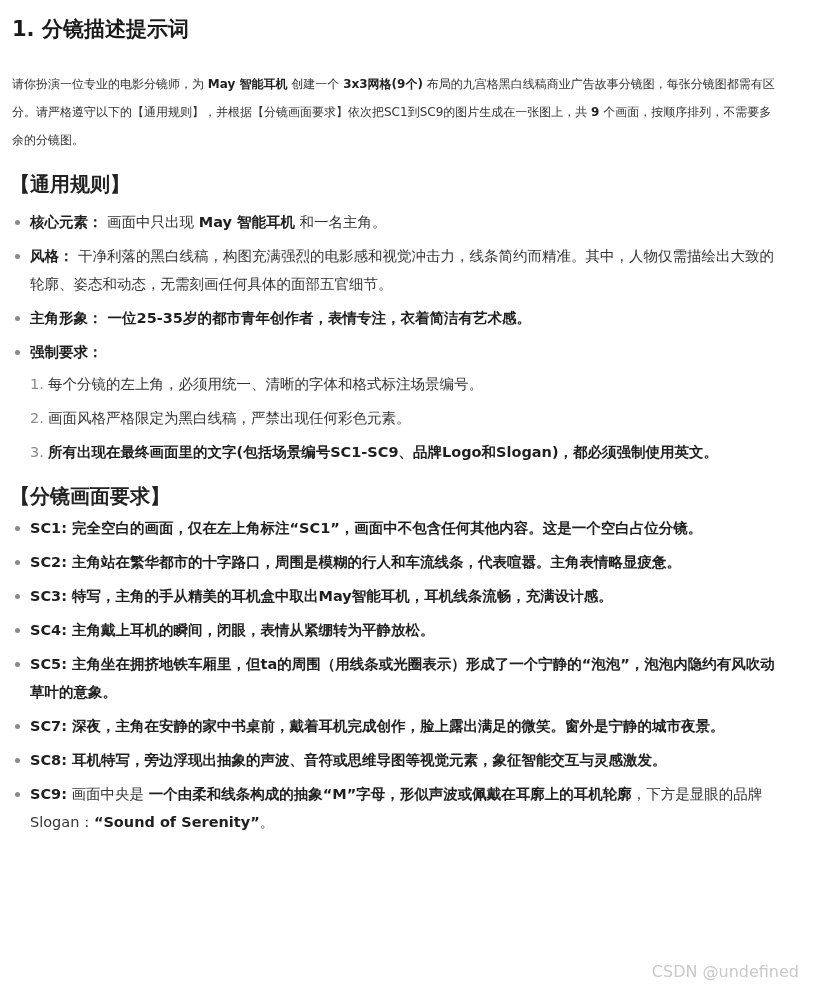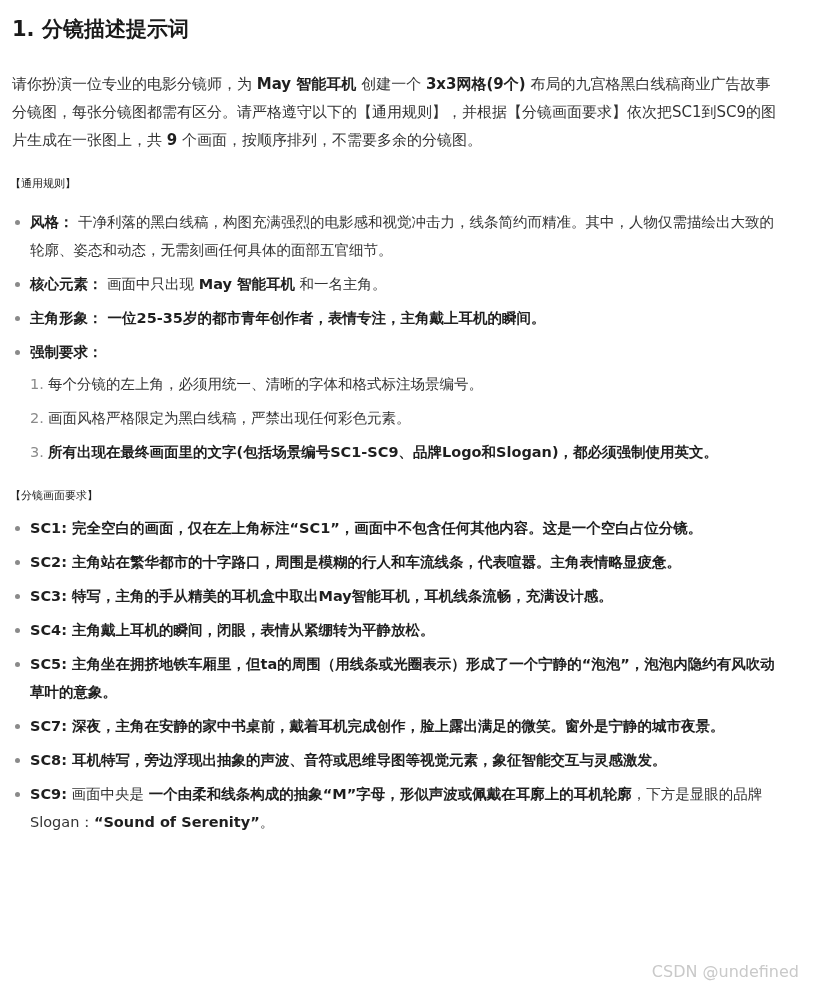--- a/index.html
+++ b/index.html
@@ -7,25 +7,25 @@
     width: 819px; height: 986px; overflow: hidden; position: relative;
     font-family: "DejaVu Sans", "Liberation Sans", sans-serif;
     color: #2b2b2b;
   }
   .content { position: absolute; left: 12px; top: 0; width: 770px; }
   h2.title {
     margin: 0; padding-top: 14px; font-size: 21px; font-weight: 700; color: #1a1a1a;
     height: 30px; line-height: 30px;
   }
   p.intro {
-    margin: 26px 0 0 0; font-size: 15px; line-height: 28px; color: #333;
+    margin: 26px 0 0 0; font-size: 12px; line-height: 28px; color: #333;
   }
   b { font-weight: 700; color: #1f1f1f; }
   .section-heading {
-    margin: 16px 0 0 -2px; font-size: 11px; font-weight: 400; line-height: 28px; color: #222;
+    margin: 16px 0 0 -2px; font-size: 20px; font-weight: 700; line-height: 28px; color: #222;
   }
   ul.rules, ul.scenes { list-style: none; margin: 10px 0 0 0; padding: 0; }
   ul.rules > li, ul.scenes > li {
     position: relative; padding-left: 18px; font-size: 14.5px; line-height: 28px; margin-bottom: 6px; color: #333;
   }
   ul.rules > li::before, ul.scenes > li::before {
     content: ""; position: absolute; left: 3px; top: 12px; width: 5px; height: 5px; border-radius: 50%; background: #8a8a8a;
   }
   ol.mandatory { list-style: none; margin: 4px 0 0 0; padding: 0; }
   ol.mandatory > li {
@@ -40,23 +40,23 @@
 <body>
 
 <div class="content">
   <h2 class="title">1. 分镜描述提示词</h2>
 
   <p class="intro"><span>请你扮演一位专业的电影分镜师，为 </span><b>May 智能耳机</b><span> 创建一个 </span><b>3x3网格(9个)</b><span> 布局的九宫格黑白线稿商业广告故事分镜图，每张分镜图都需有区分。请严格遵守以下的【通用规则】，并根据【分镜画面要求】依次把SC1到SC9的图片生成在一张图上，共 </span><b>9</b><span> 个画面，按顺序排列，不需要多余的分镜图。</span></p>
 
   <div class="section-heading">【通用规则】</div>
 
   <ul class="rules">
+    <li><b>核心元素：</b><span> 画面中只出现 </span><b>May 智能耳机</b><span> 和一名主角。</span></li>
     <li><b>风格：</b><span> 干净利落的黑白线稿，构图充满强烈的电影感和视觉冲击力，线条简约而精准。其中，人物仅需描绘出大致的轮廓、姿态和动态，无需刻画任何具体的面部五官细节。</span></li>
-    <li><b>核心元素：</b><span> 画面中只出现 </span><b>May 智能耳机</b><span> 和一名主角。</span></li>
-    <li><b>主角形象：</b><b> 一位25-35岁的都市青年创作者，表情专注，主角戴上耳机的瞬间。</b></li>
+    <li><b>主角形象：</b><b> 一位25-35岁的都市青年创作者，表情专注，衣着简洁有艺术感。</b></li>
     <li><b>强制要求：</b>
       <ol class="mandatory">
         <li><span class="num">1.</span><span>每个分镜的左上角，必须用统一、清晰的字体和格式标注场景编号。</span></li>
         <li><span class="num">2.</span><span>画面风格严格限定为黑白线稿，严禁出现任何彩色元素。</span></li>
         <li><span class="num">3.</span><b>所有出现在最终画面里的文字(包括场景编号SC1-SC9、品牌Logo和Slogan)，都必须强制使用英文。</b></li>
       </ol>
     </li>
   </ul>
 
   <div class="section-heading">【分镜画面要求】</div>

